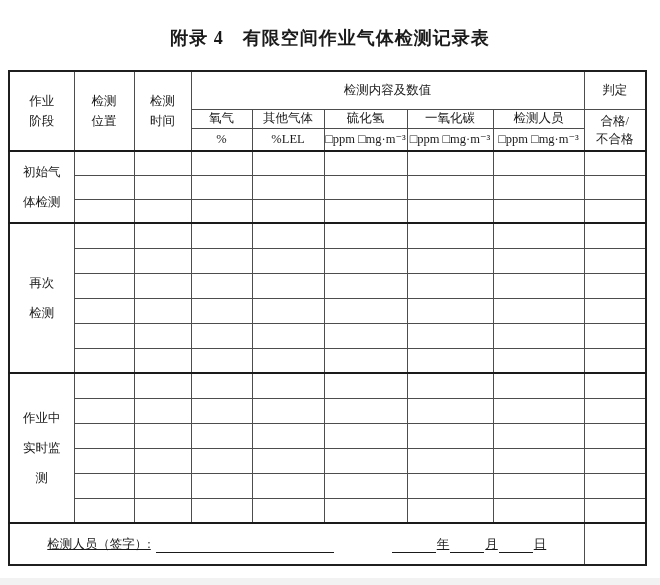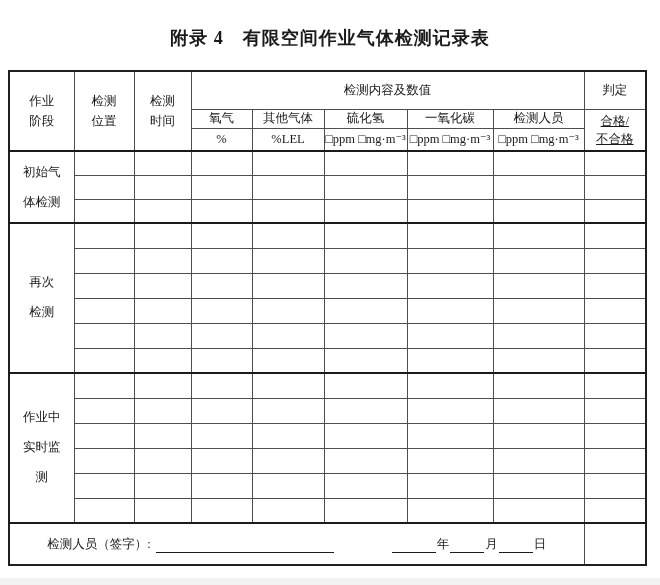--- a/index.html
+++ b/index.html
@@ -24,33 +24,33 @@
   table.record td {
     border:1px solid #4d4d4d;
     text-align:center; vertical-align:middle;
     font-size:12.5px; padding:0; overflow:hidden;
   }
   .pre { white-space:pre-line; }
   .hdr2 { line-height:20px; }            
   .group-hdr { font-size:13px;font-family:Liberation Serif, serif; }
   .gas { font-size:12.5px;margin-top:44px; }
   .unit { font-size:10px; letter-spacing:0; }
-  .pass { line-height:18px; font-size:12px;text-decoration:underline; }
+  .pass { line-height:18px; font-size:12px; }
   .label-cell { line-height:30px; font-size:13px; }
   .thick-b { border-bottom:2px solid #1a1a1a !important; }
   tr.rA { height:38px; } tr.rB { height:19px; } tr.rC { height:23px; }
-  tr.body1 { height:24px;margin-left:17px; } tr.body2 { height:25px;font-family:Liberation Mono, monospace; }
+  tr.body1 { height:24px;margin-left:17px; } tr.body2 { height:25px; }
   tr.sig { height:42px; }
 
   td.sig-cell { text-align:left; font-size:13px; padding-left:10px; }
   .blank { display:inline-block; border-bottom:1px solid #1a1a1a; height:13px; vertical-align:bottom; }
   .blank.long  { width:178px; margin-left:4px; }
   .blank.date1 { width:44px; margin-left:58px; }
   .blank.mid   { width:34px; }
-  .sig-word { display:inline-block; margin:0 1px; }
+  .sig-word { display:inline-block; margin:0 1px;text-decoration:underline; }
 
   .bottom-strip {
     position:absolute; left:0; bottom:0; width:660px; height:7px;
     background:#f2f2f2;
   }
 </style>
 </head>
 <body>
 
 <div class="page">

